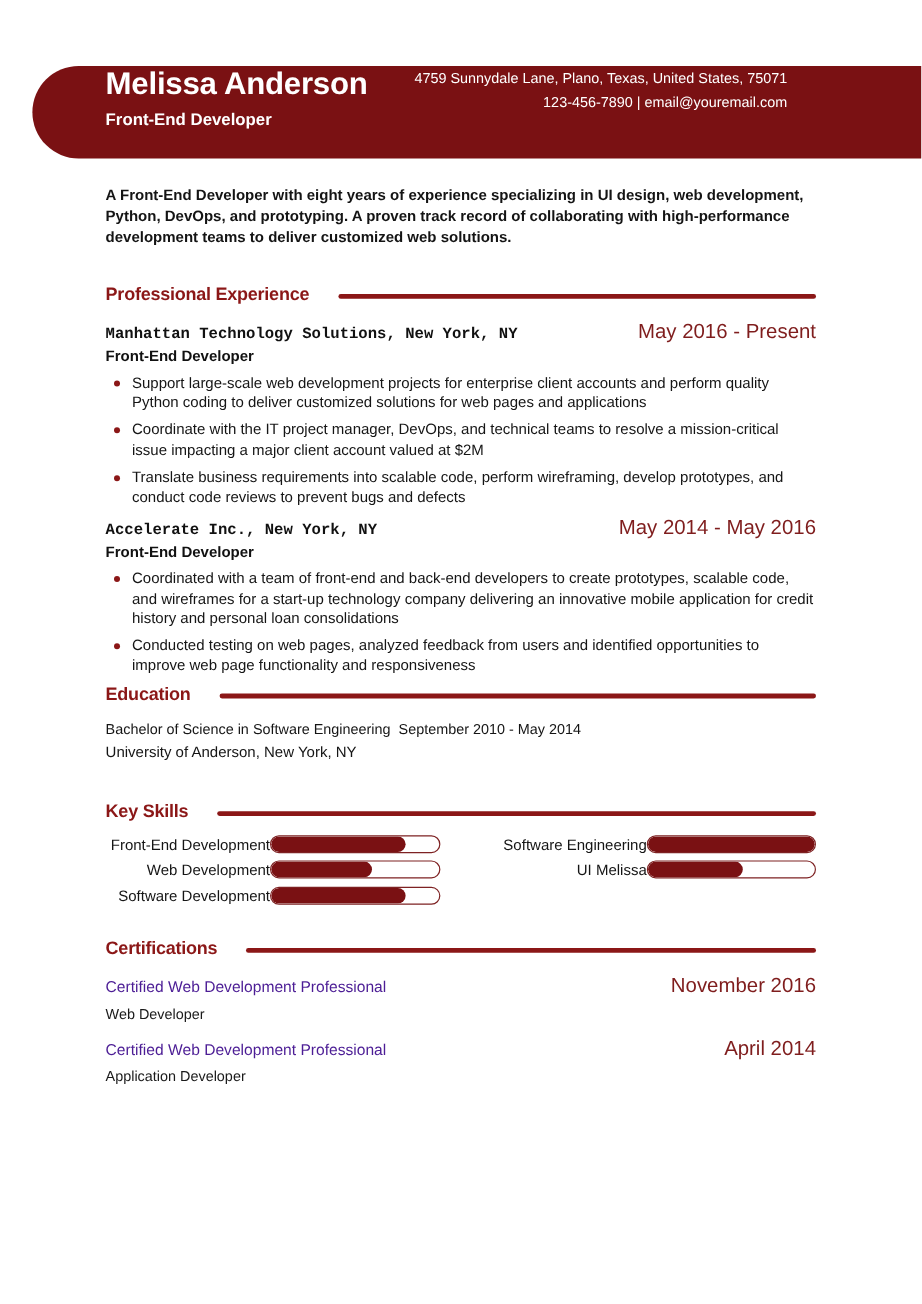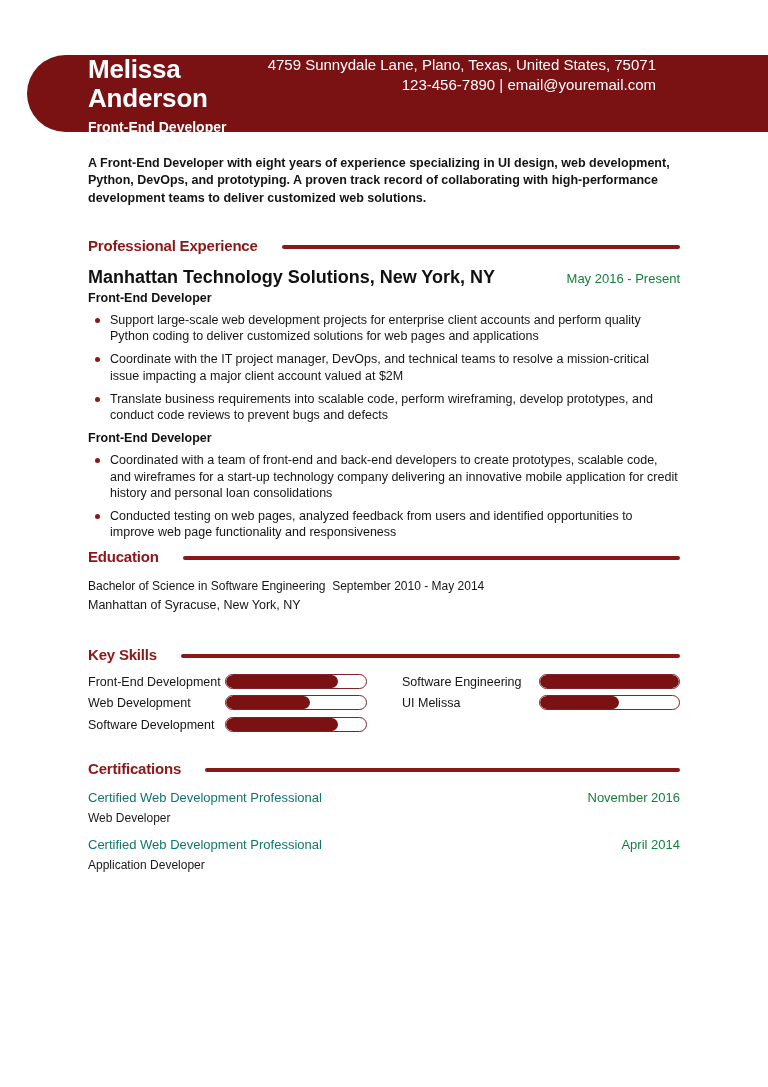--- a/index.html
+++ b/index.html
@@ -38,21 +38,21 @@
   }
   .band .role{
     color:var(--white);
     font-size:14px;
     font-weight:bold;
     margin-top:7px;
   }
   .band-right{
     text-align:right;
     color:var(--white);
-    font-size:15px;
+    font-size:12px;
     line-height:20px;
     white-space:nowrap;
   }
   
   .content{
     width:592px;
     margin:0 88px;
   }
   .summary{
     margin-top:23px;
@@ -83,22 +83,22 @@
   }
   
   .sec-experience{margin-top:30px;}
   .job{margin-top:12px;}
   .job + .job{margin-top:8px;}
   .job-line{
     display:flex;
     justify-content:space-between;
     align-items:baseline;
   }
-  .company{font-size:18px;font-weight:bold;}
-  .dates{font-size:13px;font-weight:normal;color:#15803d;}
+  .company{font-size:13px;font-weight:bold;font-family:Liberation Mono, monospace;}
+  .dates{font-size:17px;font-weight:normal;color:#7f1d1d;}
   .job-role{font-size:12.5px;font-weight:bold;margin-top:3px;}
   .bullets{margin-top:7px;list-style:none;}
   .bullets li{
     position:relative;
     padding-left:22px;
     font-size:12.5px;
     line-height:1.3;
     margin-bottom:7px;
     color:#151515;
   }
@@ -125,20 +125,21 @@
   .skill{
     display:flex;
     align-items:flex-start;
   }
   .skill-label{
     width:137px;
     font-size:12.5px;
     line-height:1.25;
     color:#151515;
     padding-top:1px;
+    text-align:right;
   }
   .bar{
     flex:1;
     height:15px;
     border:1.5px solid #7e2223;
     border-radius:9px;
     background:#ffffff;
     overflow:hidden;
   }
   .fill{
@@ -147,21 +148,21 @@
     border-radius:8px;
   }
   
   .sec-certs{margin-top:27px;}
   .cert{margin-top:12px;}
   .cert-line{
     display:flex;
     justify-content:space-between;
     align-items:baseline;
   }
-  .cert-title{font-size:13px;color:#0f766e;text-align:right;}
+  .cert-title{font-size:13px;color:#4c1d95;text-align:right;}
   .cert-sub{margin-top:6px;font-size:12px;color:#1a1a1a;}
 </style>
 </head>
 <body>
 
 <div class="page">
 
   <header class="band">
     <div class="band-left">
       <div class="name">Melissa Anderson</div>
@@ -190,35 +191,39 @@
         </div>
         <div class="job-role">Front-End Developer</div>
         <ul class="bullets">
           <li><span class="dot"></span><span>Support large-scale web development projects for enterprise client accounts and perform quality Python coding to deliver customized solutions for web pages and applications</span></li>
           <li><span class="dot"></span><span>Coordinate with the IT project manager, DevOps, and technical teams to resolve a mission-critical issue impacting a major client account valued at $2M</span></li>
           <li><span class="dot"></span><span>Translate business requirements into scalable code, perform wireframing, develop prototypes, and conduct code reviews to prevent bugs and defects</span></li>
         </ul>
       </div>
 
       <div class="job">
+        <div class="job-line">
+          <span class="company">Accelerate Inc., New York, NY</span>
+          <span class="dates">May 2014 - May 2016</span>
+        </div>
         <div class="job-role">Front-End Developer</div>
         <ul class="bullets">
           <li><span class="dot"></span><span>Coordinated with a team of front-end and back-end developers to create prototypes, scalable code, and wireframes for a start-up technology company delivering an innovative mobile application for credit history and personal loan consolidations</span></li>
           <li><span class="dot"></span><span>Conducted testing on web pages, analyzed feedback from users and identified opportunities to improve web page functionality and responsiveness</span></li>
         </ul>
       </div>
     </section>
 
     <section class="sec-education">
       <div class="sec-head">
         <h2>Education</h2>
         <div class="rule"></div>
       </div>
       <div class="edu-degree">Bachelor of Science in Software Engineering  September 2010 - May 2014</div>
-      <div class="edu-school">Manhattan of Syracuse, New York, NY</div>
+      <div class="edu-school">University of Anderson, New York, NY</div>
     </section>
 
     <section class="sec-skills">
       <div class="sec-head">
         <h2>Key Skills</h2>
         <div class="rule"></div>
       </div>
       <div class="skills-grid">
         <div class="skill">
           <div class="skill-label">Front-End Development</div>

